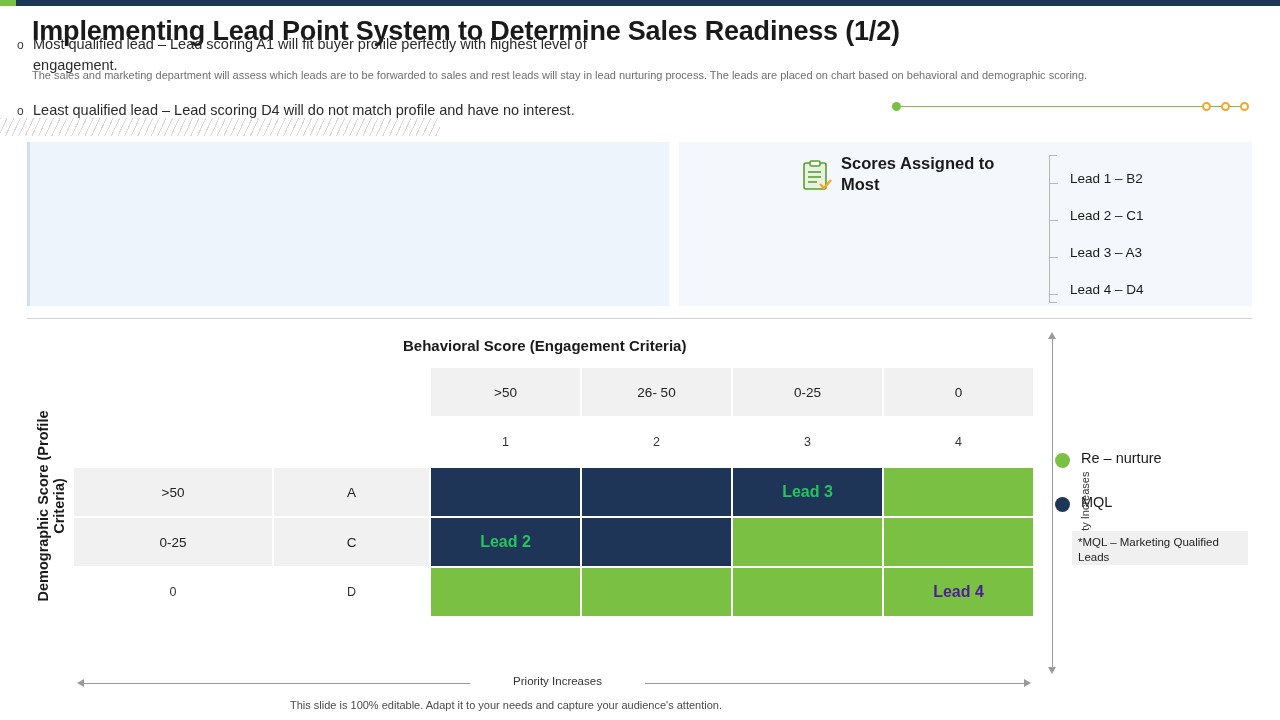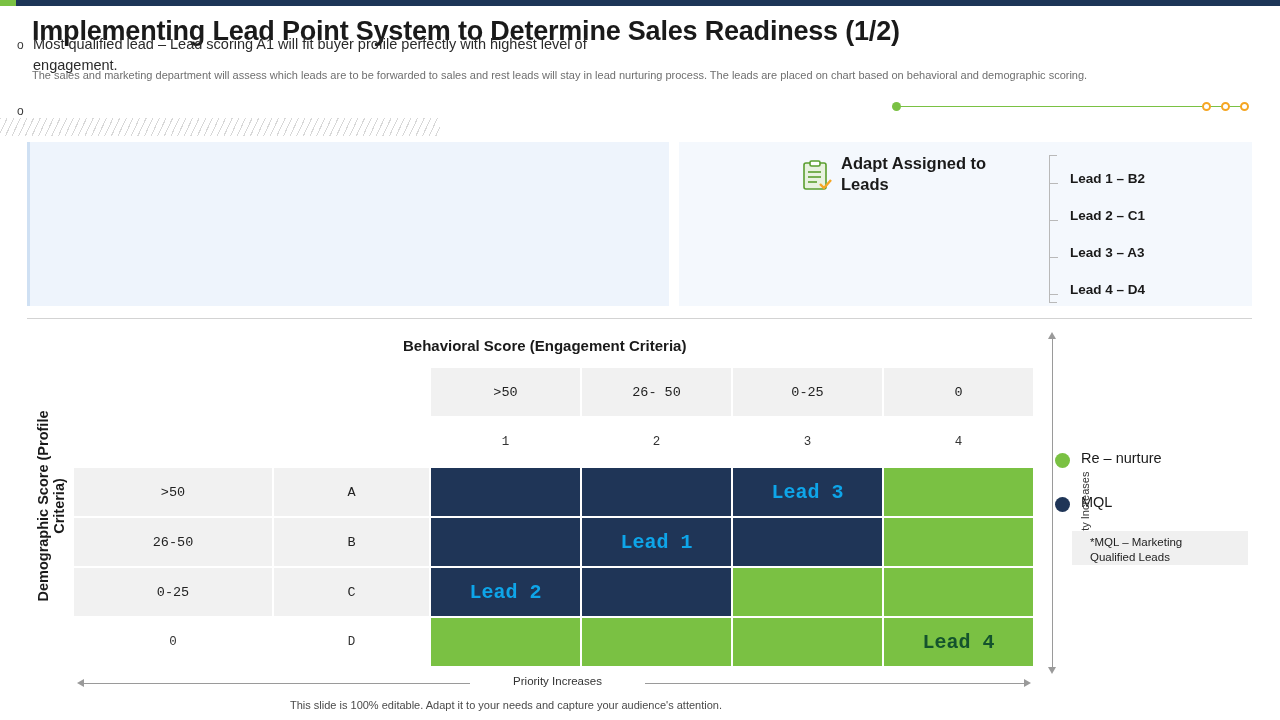--- a/index.html
+++ b/index.html
@@ -118,21 +118,21 @@
     left: 1049px; top: 155px;
     width: 8px; height: 148px;
     border-left: 1px solid #b9b9b9;
     border-top: 1px solid #b9b9b9;
     border-bottom: 1px solid #b9b9b9;
   }
   .lead-item {
     position: absolute;
     left: 1070px;
     font-size: 13.5px;
-    font-weight: bold;
+    font-weight: normal;
     color: #1a1a1a;
   }
   .lead-tick {
     position: absolute;
     left: 1049px;
     width: 9px; height: 1px;
     background: #b9b9b9;
   }
 
   .section-div {
@@ -167,27 +167,26 @@
     border-collapse: collapse;
     table-layout: fixed;
   }
   .matrix td {
     height: 50px;
     text-align: center;
     vertical-align: middle;
     font-size: 13.5px;
     color: #222;
     border: 2px solid #ffffff;
-    font-family: Liberation Mono, monospace;
   }
   .matrix td.hdrcell { background: #f1f1f1; }
   .matrix td.blank { background: #ffffff; border-color: #ffffff; }
   .matrix td.numrow { background: #ffffff; font-size: 12.5px; color: #333; border-color: #ffffff; }
-  .matrix td.navy { background: #1f3557; color: #0ea5e9; font-size: 20px; font-weight: bold; }
-  .matrix td.green { background: #7ac143; color: #14532d; font-size: 20px; font-weight: bold; margin-left: 35px; }
+  .matrix td.navy { background: #1f3557; color: #22c55e; font-size: 16px; font-weight: bold; }
+  .matrix td.green { background: #7ac143; color: #4c1d95; font-size: 16px; font-weight: bold; margin-left: 35px; }
   .col-a { width: 200px; }
   .col-b { width: 157px; }
   .col-c { width: 151px; }
 
   
   .axis-vert {
     position: absolute;
     left: 1052px; top: 338px;
     width: 1px; height: 330px;
     background: #9a9a9a;
@@ -249,21 +248,21 @@
     width: 15px; height: 15px;
     border-radius: 50%;
   }
   .legend-note {
     position: absolute;
     left: 1072px; top: 531px;
     width: 176px; height: 34px;
     background: #f0f0f0;
     font-size: 11.5px;
     color: #222;
-    padding: 4px 18px;
+    padding: 4px 6px;
     line-height: 1.3;
   }
 
   .footer {
     position: absolute;
     left: 0; top: 699px;
     width: 1012px;
     text-align: center;
     font-size: 11px;
     color: #4a4a4a;
@@ -286,34 +285,35 @@
 <div class="dot hollow h3"></div>
 <div class="hatch"></div>
 
 <div class="panel-left"></div>
 <div class="bullet-row bullet-1">
   <span class="mark">o</span>
   <span>Most qualified lead –  Lead scoring A1 will fit buyer profile perfectly with highest level of engagement.</span>
 </div>
 <div class="bullet-row bullet-2">
   <span class="mark">o</span>
+  <span>Least qualified lead – Lead scoring D4 will do not match profile and have no interest.</span>
 </div>
 
 <div class="panel-right"></div>
 <div class="scores-icon">
   <svg width="32" height="32" viewBox="0 0 32 32">
     <rect x="4" y="3" width="22" height="26" rx="2" fill="#e8f2e0" stroke="#5a9e2f" stroke-width="1.6"></rect>
     <rect x="10" y="1" width="10" height="5" rx="1.5" fill="#ffffff" stroke="#5a9e2f" stroke-width="1.6"></rect>
     <line x1="8" y1="12" x2="21" y2="12" stroke="#5a9e2f" stroke-width="1.6"></line>
     <line x1="8" y1="17" x2="21" y2="17" stroke="#5a9e2f" stroke-width="1.6"></line>
     <line x1="8" y1="22" x2="17" y2="22" stroke="#5a9e2f" stroke-width="1.6"></line>
     <path d="M20 24 l4 4 l7 -8" fill="none" stroke="#f5a623" stroke-width="2.4"></path>
   </svg>
 </div>
-<div class="scores-title">Adapt Assigned to Leads</div>
+<div class="scores-title">Scores Assigned to Most</div>
 
 <div class="brace"></div>
 <div class="lead-tick" style="top:183px"></div>
 <div class="lead-tick" style="top:220px"></div>
 <div class="lead-tick" style="top:257px"></div>
 <div class="lead-tick" style="top:294px"></div>
 <div class="lead-item" style="top:171px">Lead 1 – B2</div>
 <div class="lead-item" style="top:208px">Lead 2 – C1</div>
 <div class="lead-item" style="top:245px">Lead 3 – A3</div>
 <div class="lead-item" style="top:282px">Lead 4 – D4</div>
@@ -343,28 +343,20 @@
   </tr>
   <tr>
     <td class="hdrcell">&gt;50</td>
     <td class="hdrcell">A</td>
     <td class="navy"></td>
     <td class="navy"></td>
     <td class="navy">Lead 3</td>
     <td class="green"></td>
   </tr>
   <tr>
-    <td class="hdrcell">26-50</td>
-    <td class="hdrcell">B</td>
-    <td class="navy"></td>
-    <td class="navy">Lead 1</td>
-    <td class="navy"></td>
-    <td class="green"></td>
-  </tr>
-  <tr>
     <td class="hdrcell">0-25</td>
     <td class="hdrcell">C</td>
     <td class="navy">Lead 2</td>
     <td class="navy"></td>
     <td class="green"></td>
     <td class="green"></td>
   </tr>
   <tr>
     <td class="numrow">0</td>
     <td class="numrow">D</td>

